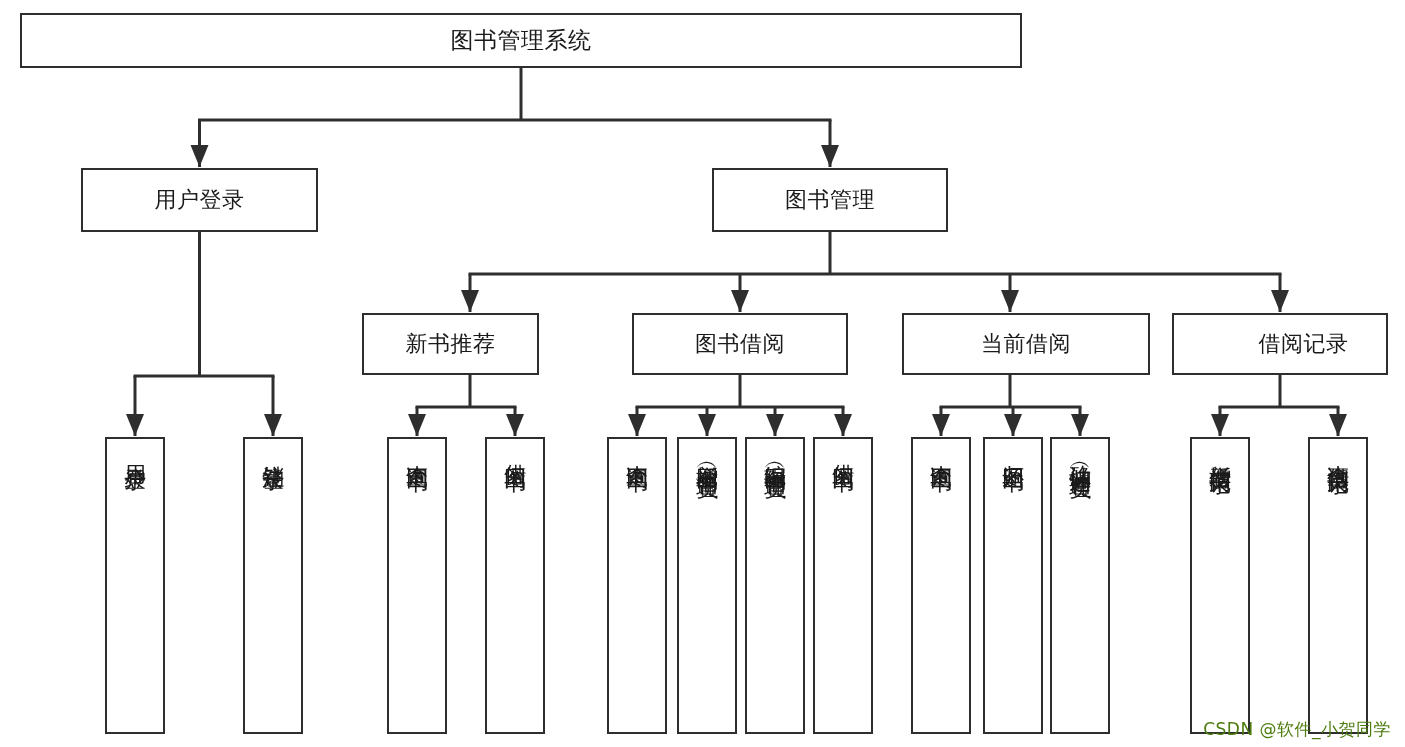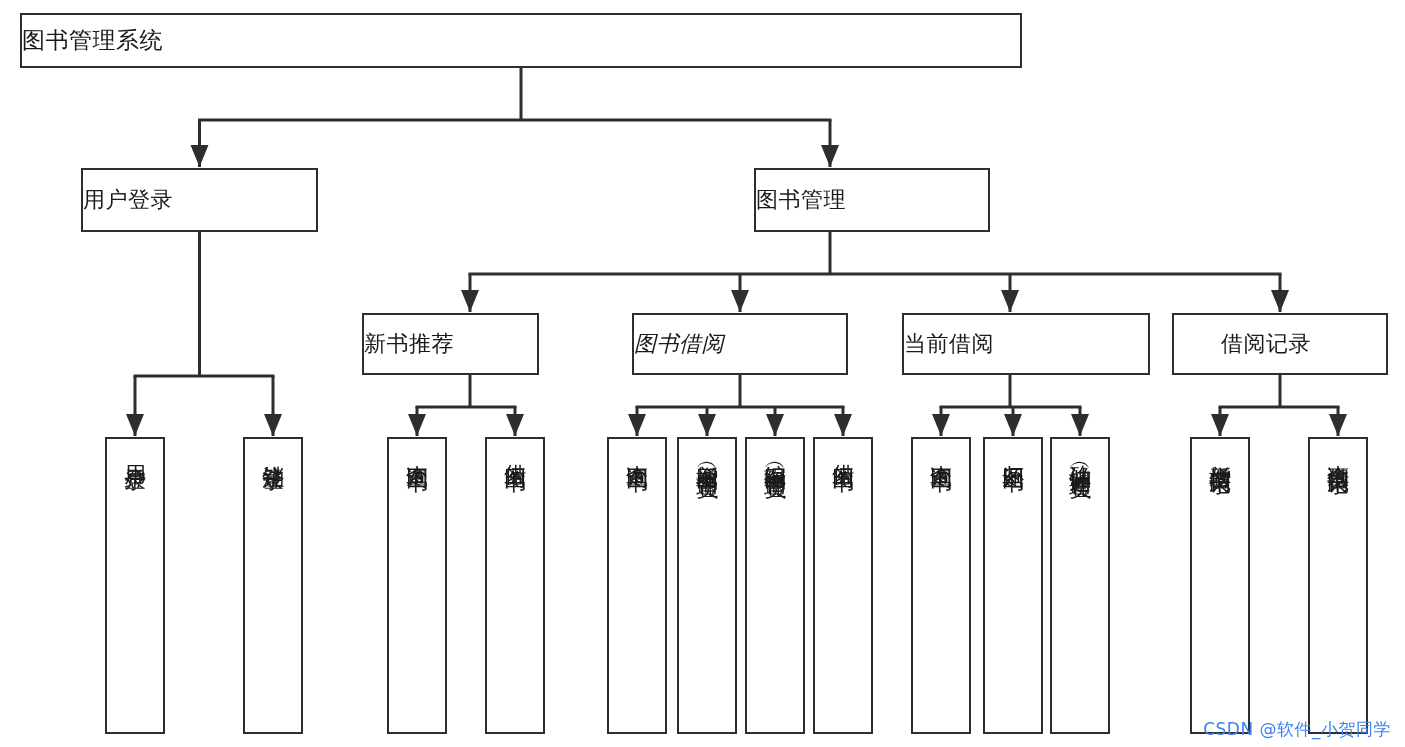--- a/index.html
+++ b/index.html
@@ -14,21 +14,21 @@
   #canvas{position:absolute;left:0;top:0;width:1405px;height:747px;}
   #svg-layer{position:absolute;left:0;top:0;width:1405px;height:747px;pointer-events:none;}
 
   .node{
     position:absolute;
     box-sizing:border-box;
     background:#ffffff;
     border:2px solid #2e2e2e;
     display:flex;
     align-items:center;
-    justify-content:flex-start;
+    justify-content:center;
     color:#1a1a1a;
   }
   .node .label{
     display:block;
     line-height:1.18;
     letter-spacing:0.5px;
     white-space:nowrap;
   }
   .node.horizontal .label{
     font-size:22px;
@@ -47,21 +47,21 @@
     line-height:1.12;
     letter-spacing:2px;
     white-space:nowrap;
   }
 
   #watermark{
     position:absolute;
     right:14px;
     bottom:6px;
     font-size:17px;
-    color:#3b82f6;
+    color:#4d7c0f;
     letter-spacing:0.5px;
     white-space:nowrap;
     user-select:none;
   }
 </style>
 </head>
 <body>
 
 <div id="canvas">
   <svg id="svg-layer" viewBox="0 0 1405 747" xmlns="http://www.w3.org/2000/svg">
@@ -118,27 +118,27 @@
       <line x1="1338" y1="407" x2="1338" y2="436" stroke="#2e2e2e" stroke-width="3" stroke-linecap="butt"></line>
       <polygon points="1329,414 1347,414 1338,436" fill="#2e2e2e"></polygon>
     </svg>
   <div id="nodes-layer">
       <div class="node horizontal root" style="left: 20px; top: 13px; width: 1002px; height: 55px;">
         <span class="label">图书管理系统</span>
       </div>
       <div class="node horizontal" style="left: 81px; top: 168px; width: 237px; height: 64px;">
         <span class="label">用户登录</span>
       </div>
-      <div class="node horizontal" style="left: 712px; top: 168px; width: 236px; height: 64px; margin-left: 42px;">
+      <div class="node horizontal" style="left: 712px; top: 168px; width: 236px; height: 64px;">
         <span class="label">图书管理</span>
       </div>
       <div class="node horizontal" style="left: 362px; top: 313px; width: 177px; height: 62px;">
         <span class="label">新书推荐</span>
       </div>
-      <div class="node horizontal" style="left: 632px; top: 313px; width: 216px; height: 62px; font-style: italic;">
+      <div class="node horizontal" style="left: 632px; top: 313px; width: 216px; height: 62px;">
         <span class="label">图书借阅</span>
       </div>
       <div class="node horizontal" style="left: 902px; top: 313px; width: 248px; height: 62px;">
         <span class="label">当前借阅</span>
       </div>
       <div class="node horizontal" style="left: 1172px; top: 313px; width: 216px; height: 62px; padding-left: 47px;">
         <span class="label">借阅记录</span>
       </div>
       <div class="node vertical" style="left: 105px; top: 437px; width: 60px; height: 297px;">
         <span class="label">用户登录</span>

